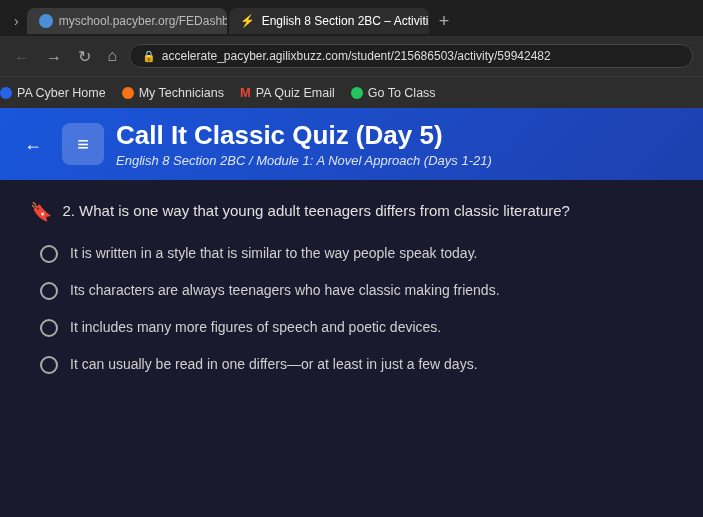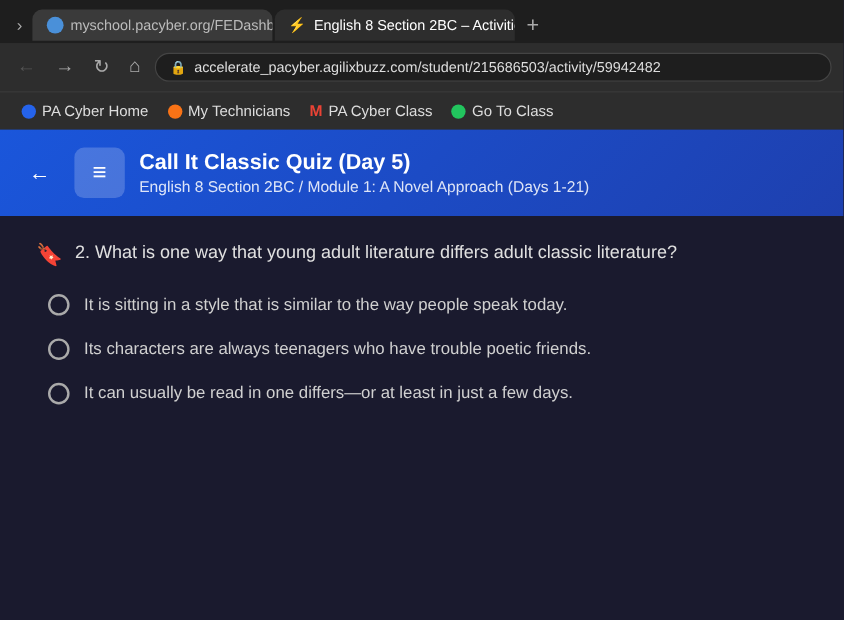--- a/index.html
+++ b/index.html
@@ -113,21 +113,21 @@
       overflow: hidden;
       text-overflow: ellipsis;
       text-align: right;
     }
 
     
     .bookmarks-bar {
       display: flex;
       align-items: center;
       background: #2d2d2d;
-      padding: 4px 18px;
+      padding: 4px 0;
       gap: 16px;
       height: 32px;
       border-top: 1px solid #3a3a3a;
     }
     .bookmark-item {
       display: flex;
       align-items: center;
       gap: 5px;
       color: #ddd;
       font-size: 12.5px;
@@ -172,28 +172,29 @@
       display: flex;
       align-items: center;
       justify-content: center;
       color: white;
       font-size: 20px;
       flex-shrink: 0;
     }
     .header-text {}
     .header-title {
       color: white;
-      font-size: 18px;
+      font-size: 26px;
       font-weight: bold;
       line-height: 1.2;
     }
     .header-subtitle {
       color: rgba(255,255,255,0.85);
       font-size: 13px;
       margin-top: 2px;
+      font-style: italic;
     }
 
     
     .quiz-content {
       background: #1a1a2e;
       padding: 20px 30px;
       height: calc(517px - 36px - 40px - 32px - 72px);
       overflow-y: auto;
     }
 
@@ -271,21 +272,21 @@
     <div class="bookmark-item">
       <div class="bookmark-dot dot-blue"></div>
       <span>PA Cyber Home</span>
     </div>
     <div class="bookmark-item">
       <div class="bookmark-dot dot-orange"></div>
       <span>My Technicians</span>
     </div>
     <div class="bookmark-item">
       <span class="bookmark-m">M</span>
-      <span>PA Cyber Class</span>
+      <span>PA Quiz Email</span>
     </div>
     <div class="bookmark-item">
       <div class="bookmark-dot dot-green"></div>
       <span>Go To Class</span>
     </div>
   </div>
 </div>
 
 <div class="page-header">
   <span class="back-btn">←</span>
@@ -297,33 +298,37 @@
     <div class="header-subtitle">English 8 Section 2BC / Module 1: A Novel Approach (Days 1-21)</div>
   </div>
 </div>
 
 <div class="quiz-content">
 
   <div class="question-row">
     <span class="question-icon">🔖</span>
     <span class="question-text">
       <span>2.</span>
-      <span>What is one way that young adult literature differs adult classic literature?</span>
+      <span>What is one way that young adult teenagers differs from classic literature?</span>
     </span>
   </div>
 
   <div class="answer-option">
     <div class="radio-circle"></div>
-    <span class="answer-text">It is sitting in a style that is similar to the way people speak today.</span>
+    <span class="answer-text">It is written in a style that is similar to the way people speak today.</span>
   </div>
 
   <div class="answer-option">
     <div class="radio-circle"></div>
-    <span class="answer-text">Its characters are always teenagers who have trouble poetic friends.</span>
-  </div>
-
+    <span class="answer-text">Its characters are always teenagers who have classic making friends.</span>
+  </div>
+
+  <div class="answer-option">
+    <div class="radio-circle"></div>
+    <span class="answer-text">It includes many more figures of speech and poetic devices.</span>
+  </div>
 
   <div class="answer-option">
     <div class="radio-circle"></div>
     <span class="answer-text">It can usually be read in one differs—or at least in just a few days.</span>
   </div>
 
 </div>
 
 </body></html>

